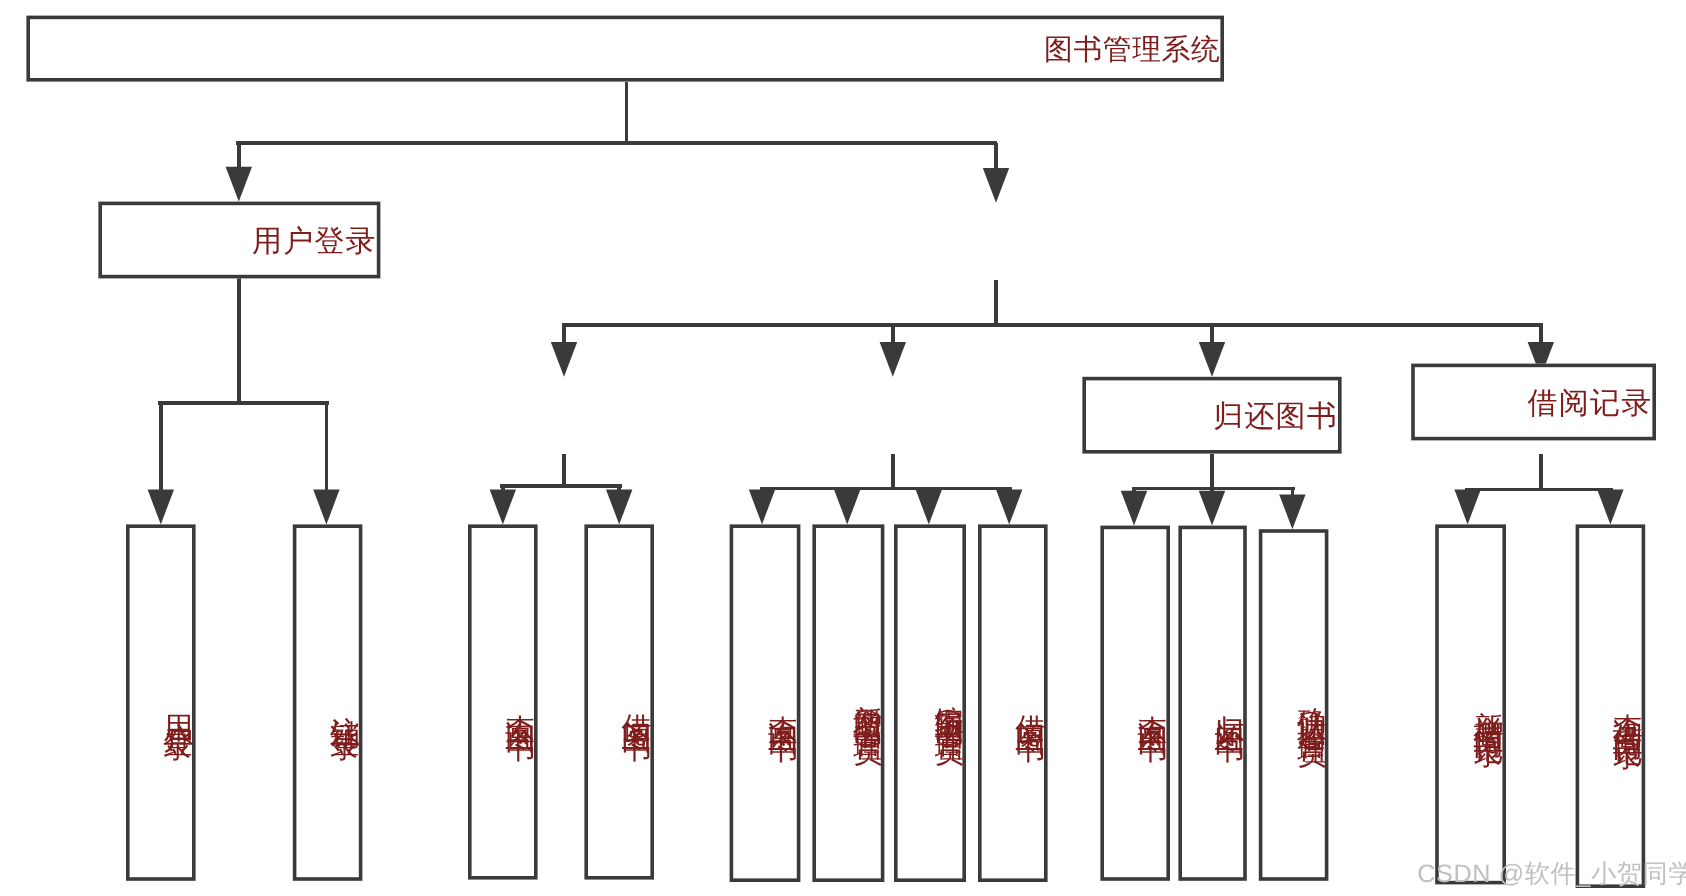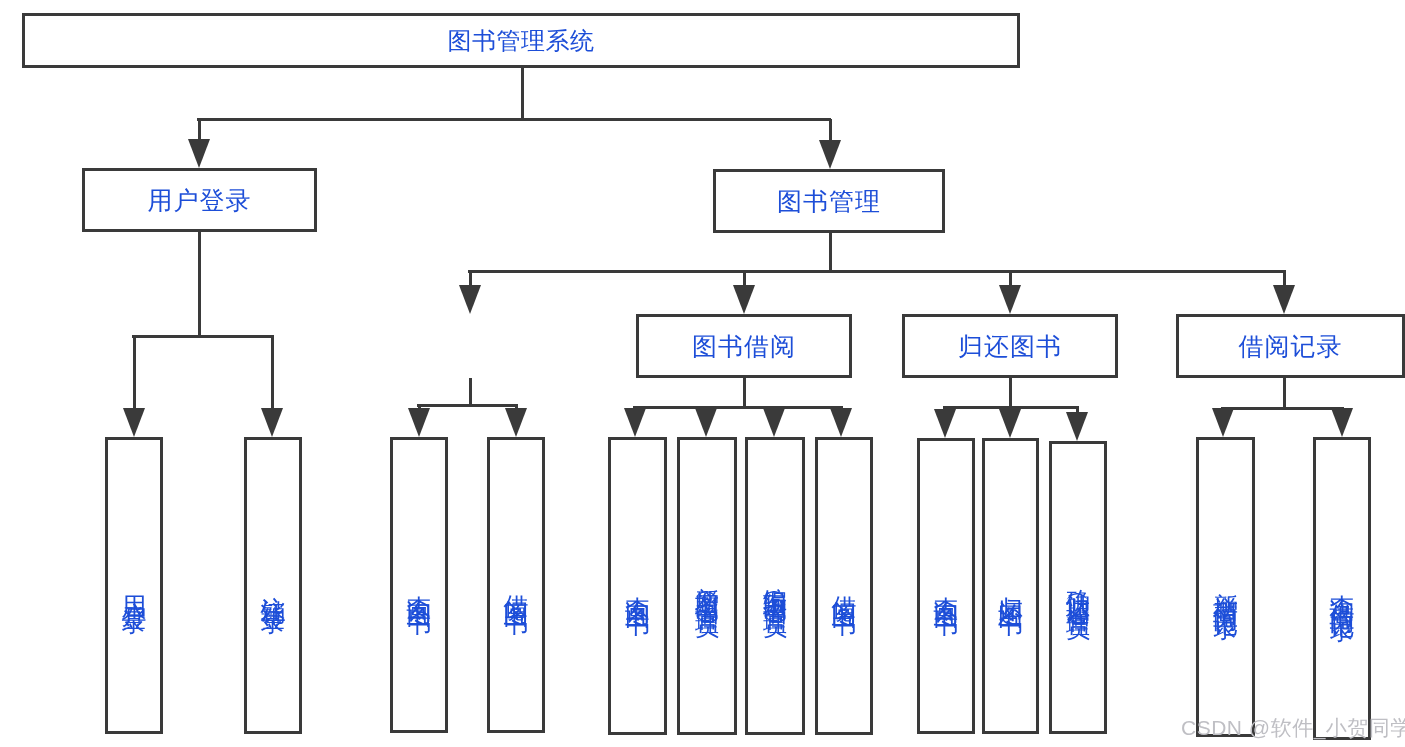--- a/index.html
+++ b/index.html
@@ -7,22 +7,22 @@
   body { font-family:"Liberation Sans", sans-serif; }
   .canvas {
     position:relative; width:1405px; height:747px;
     background:#ffffff; overflow:hidden;
   }
   .connectors { position:absolute; left:0; top:0; width:1405px; height:747px; }
   .connectors path { stroke:#3a3a3a; stroke-width:3; fill:none; }
   .connectors polygon { fill:#3a3a3a; }
   .node {
     position:absolute; background:#ffffff; border:3px solid #3a3a3a;
-    display:flex; align-items:center; justify-content:center;
-    color:#1d4ed8; font-size:25px; letter-spacing:1px; white-space:nowrap;
+    display:flex; align-items:center; justify-content:flex-end;
+    color:#7f1d1d; font-size:25px; letter-spacing:1px; white-space:nowrap;
   }
   .node.root-box { font-size:24px; letter-spacing:0.5px; }
   .leaf .vtext {
     writing-mode:vertical-rl; text-orientation:mixed;
     font-size:25px; letter-spacing:5px; line-height:1;
   }
   .leaf.tight .vtext { font-size:24px; letter-spacing:4px; }
   .watermark {
     position:absolute; left:1181px; top:714px; z-index:5;
     font-size:21px; color:#bfbfc4; letter-spacing:0.5px; white-space:nowrap;
@@ -69,31 +69,25 @@
     <polygon points="1331,408 1353,408 1342,437"></polygon>
   </svg>
 
   <div class="node root-box" style="left:22px;top:13px;width:998px;height:55px">
     <span>图书管理系统</span>
   </div>
 
   <div class="node" style="left:82px;top:168px;width:235px;height:64px">
     <span>用户登录</span>
   </div>
-  <div class="node" style="left:713px;top:169px;width:232px;height:64px">
-    <span>图书管理</span>
-  </div>
 
-  <div class="node" style="left:636px;top:314px;width:216px;height:64px">
-    <span>图书借阅</span>
-  </div>
   <div class="node" style="left:902px;top:314px;width:216px;height:64px">
     <span>归还图书</span>
   </div>
-  <div class="node" style="left:1176px;top:314px;width:229px;height:64px">
+  <div class="node" style="left:1176px;top:303px;width:204px;height:64px">
     <span>借阅记录</span>
   </div>
 
   <div class="node leaf" style="left:105px;top:437px;width:58px;height:297px">
     <span class="vtext">用户登录</span>
   </div>
   <div class="node leaf" style="left:244px;top:437px;width:58px;height:297px">
     <span class="vtext">注销登录</span>
   </div>
 

